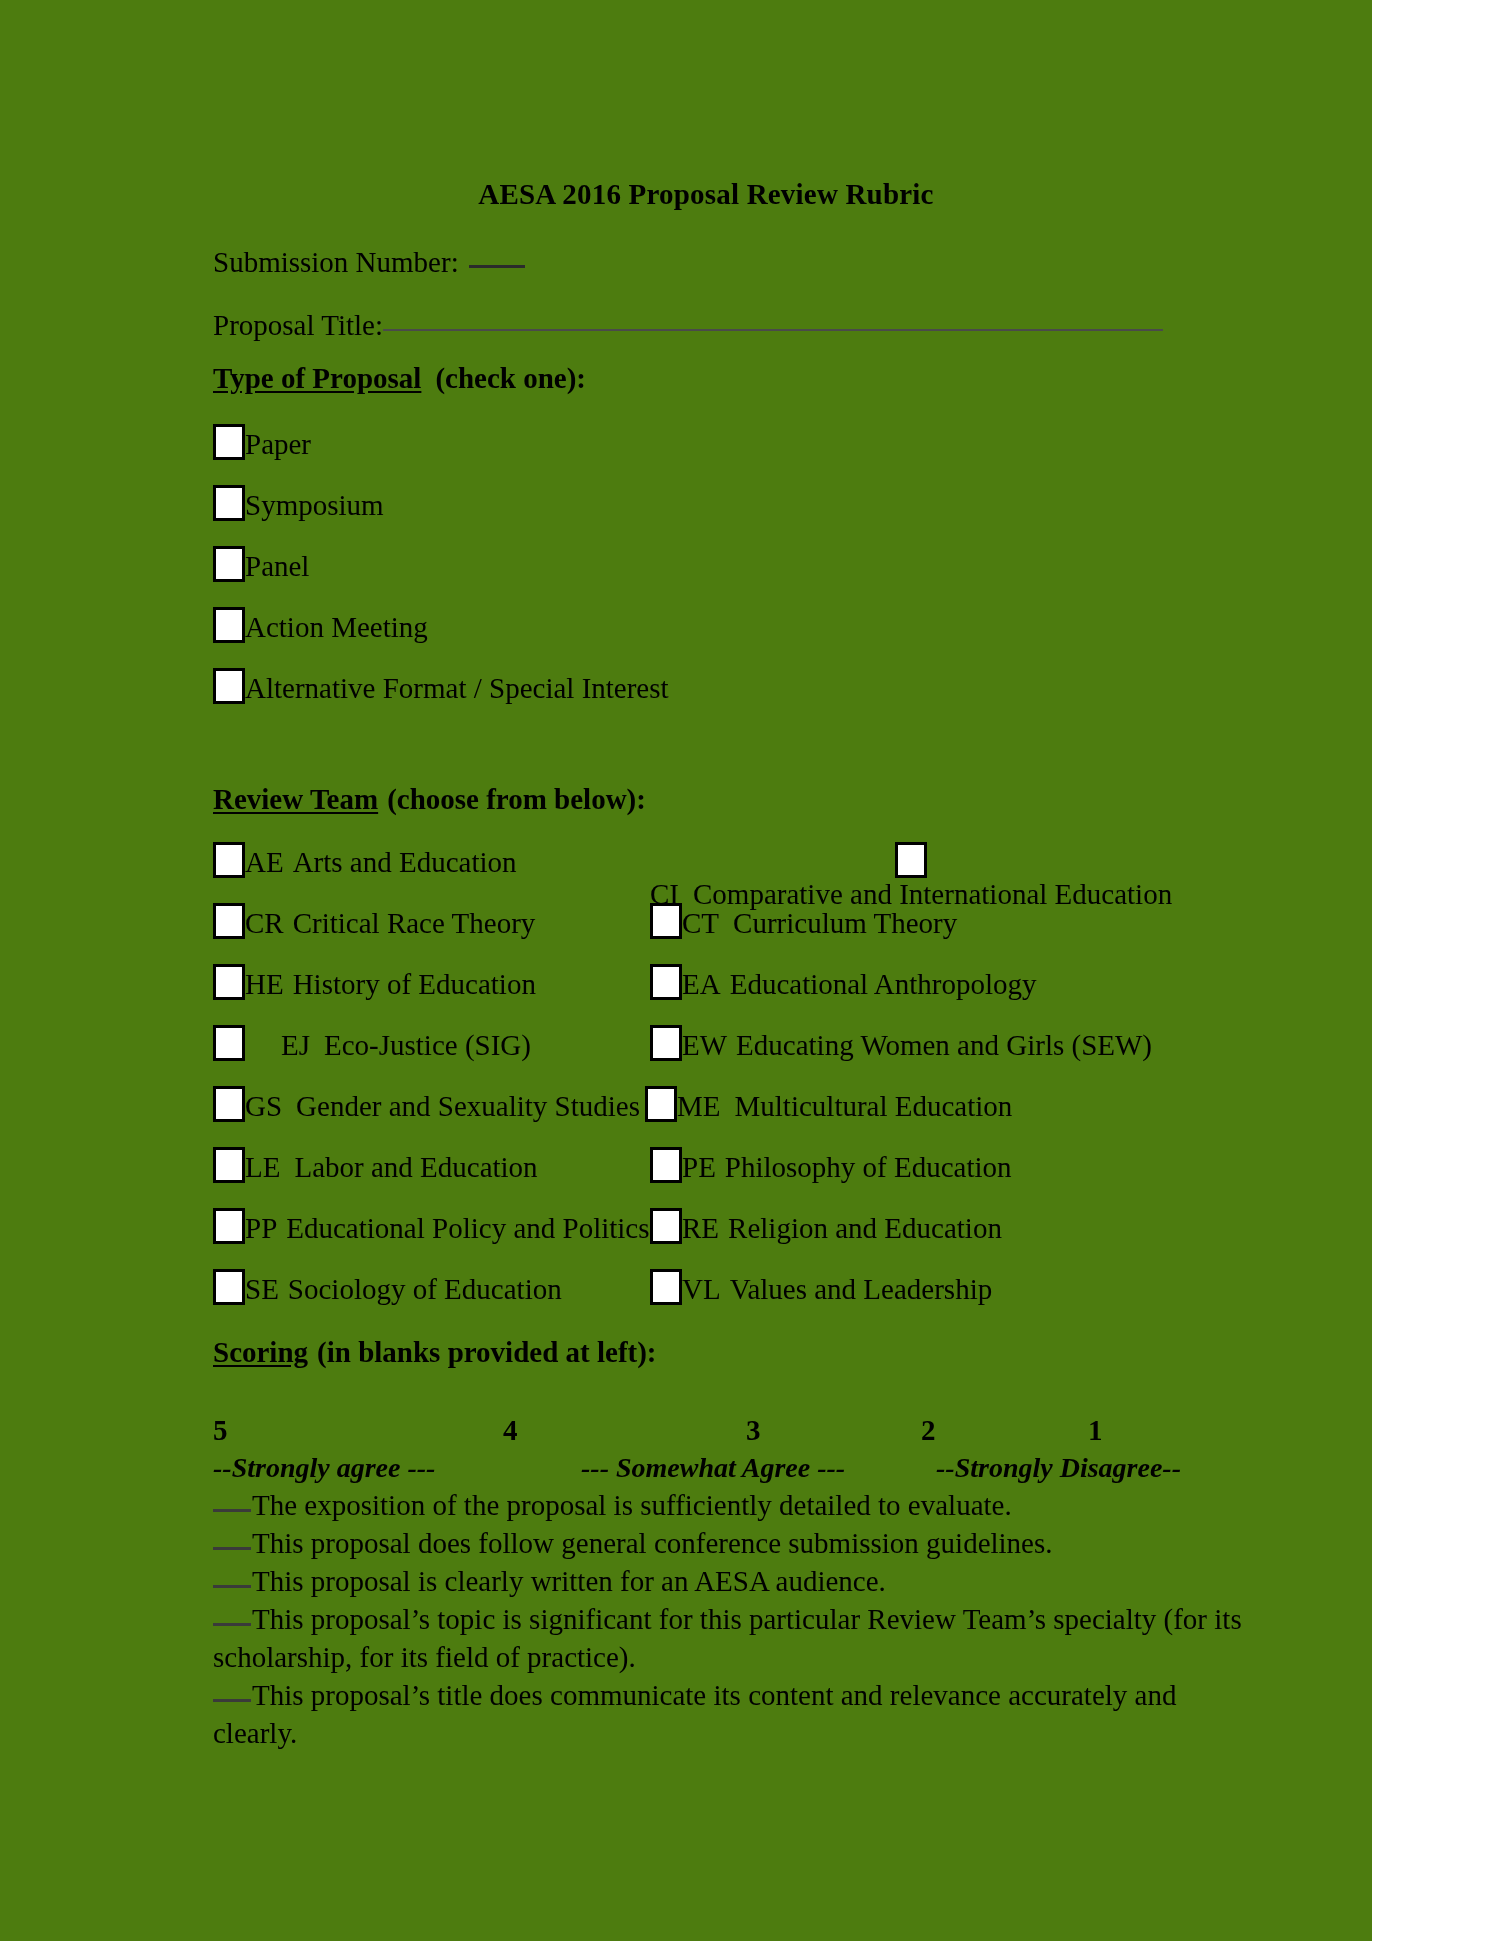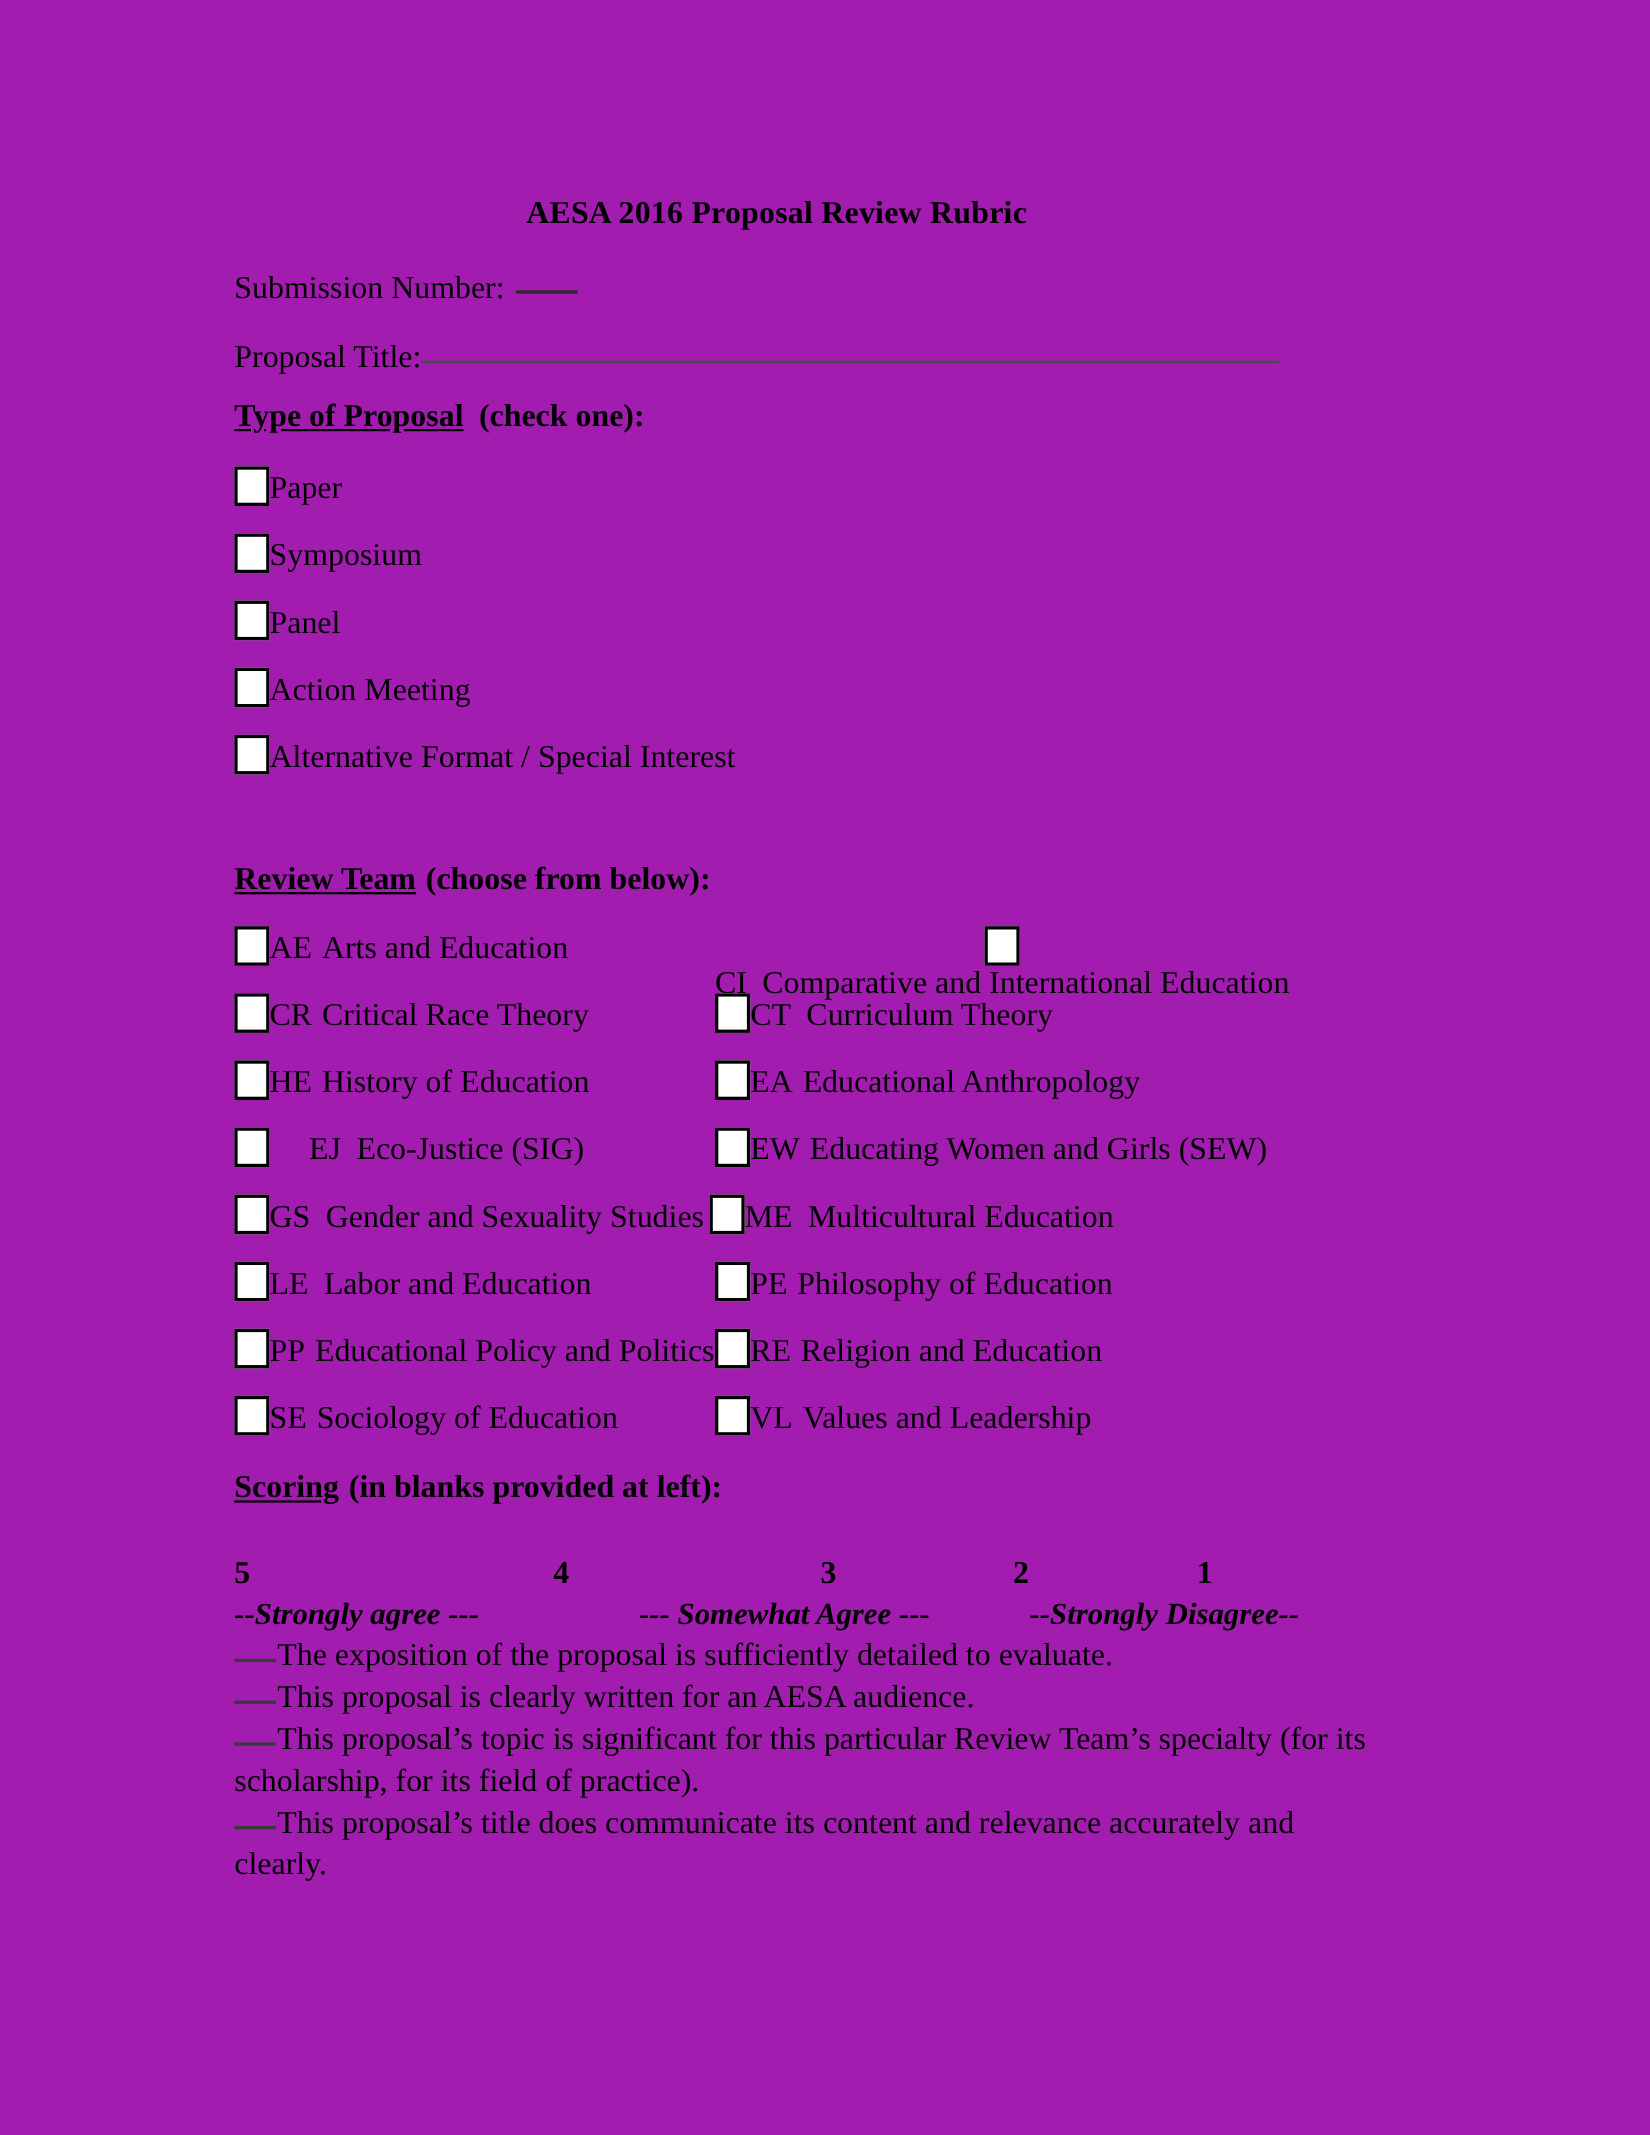--- a/index.html
+++ b/index.html
@@ -13,23 +13,23 @@
     height: 1941px;
     position: relative;
     font-family: "Liberation Serif", "DejaVu Serif", serif;
     color: #000000;
     overflow: hidden;
   }
 
   .page {
     position: absolute;
     left: 0; top: 0;
-    width: 1500px;
+    width: 1372px;
     height: 1941px;
-    background: #a21caf;
+    background: #4d7c0f;
   }
 
   
   .doc-title {
     position: absolute;
     left: 0;
     top: 178px;
     width: 1500px;
     text-align: center;
     font-size: 29px;
@@ -295,18 +295,19 @@
   </div>
 
   <div class="scale-words">
     <span style="left:0px;">--Strongly agree ---</span>
     <span style="left:368px;">--- Somewhat Agree ---</span>
     <span style="left:723px;">--Strongly Disagree--</span>
   </div>
 
   <div class="statements">
     <div class="statement"><span class="blank-score"></span><span>The exposition of the proposal is sufficiently detailed to evaluate.</span></div>
+    <div class="statement"><span class="blank-score"></span><span>This proposal does follow general conference submission guidelines.</span></div>
     <div class="statement"><span class="blank-score"></span><span>This proposal is clearly written for an AESA audience.</span></div>
     <div class="statement"><span class="blank-score"></span><span>This proposal’s topic is significant for this particular Review Team’s specialty (for its scholarship, for its field of practice).</span></div>
     <div class="statement"><span class="blank-score"></span><span>This proposal’s title does communicate its content and relevance accurately and clearly.</span></div>
   </div>
 
 </div>
 
 </body></html>

